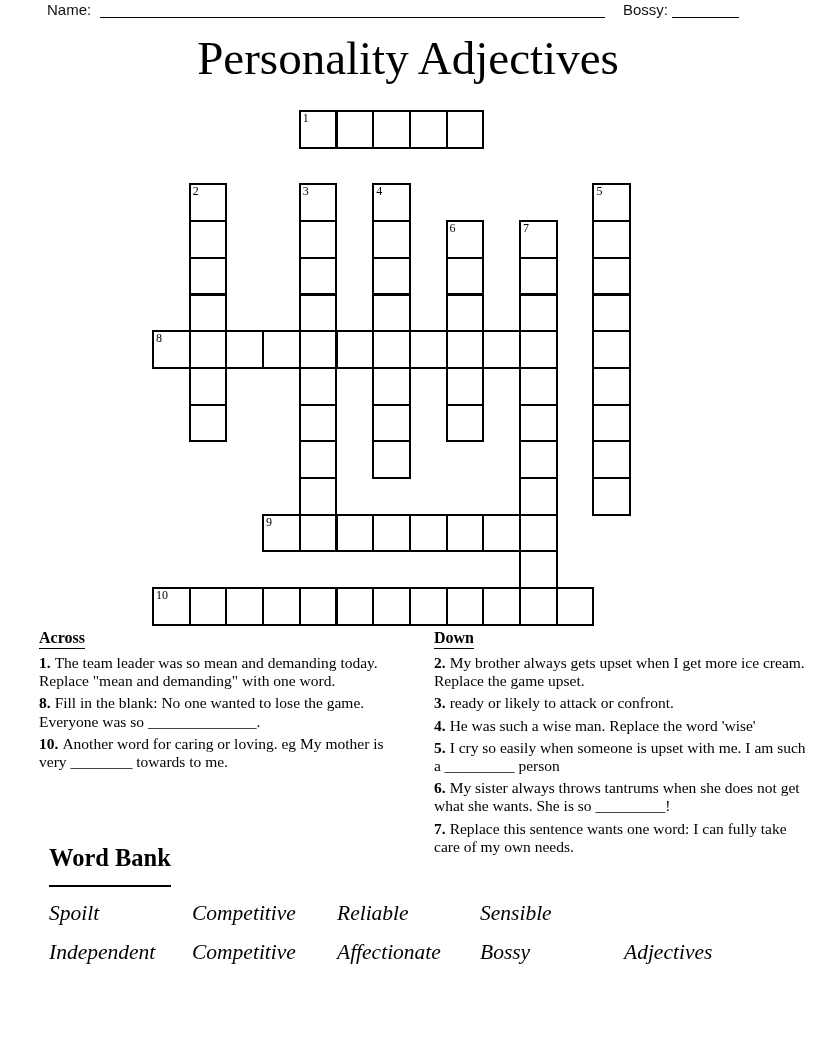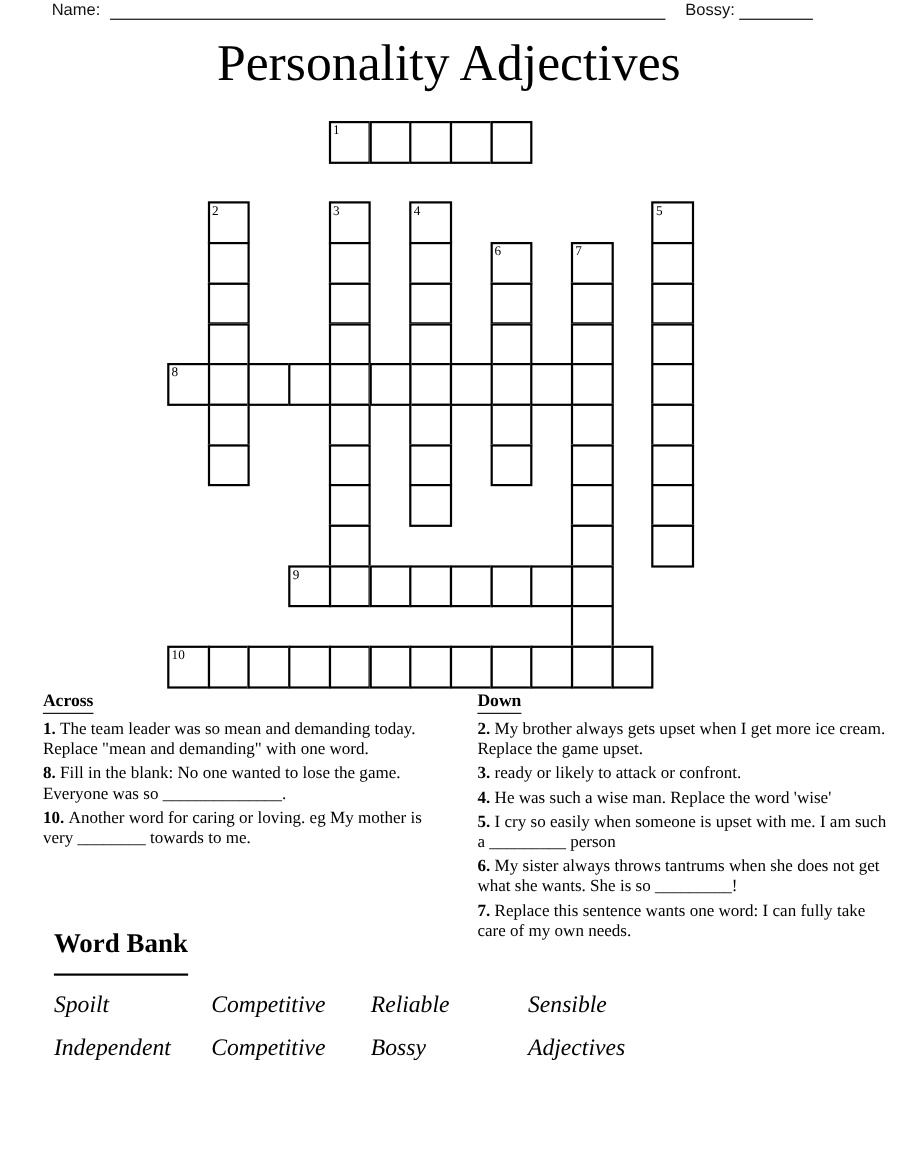--- a/index.html
+++ b/index.html
@@ -243,18 +243,19 @@
     <div class="wb-heading">Word Bank</div>
     <div class="wb-row">
       <span class="wb-word">Spoilt</span>
       <span class="wb-word">Competitive</span>
       <span class="wb-word">Reliable</span>
       <span class="wb-word">Sensible</span>
     </div>
     <div class="wb-row">
       <span class="wb-word">Independent</span>
       <span class="wb-word">Competitive</span>
+      <span class="wb-word">Affectionate</span>
       <span class="wb-word">Bossy</span>
       <span class="wb-word">Adjectives</span>
     </div>
   </div>
 
 </div>
 
 </body></html>

